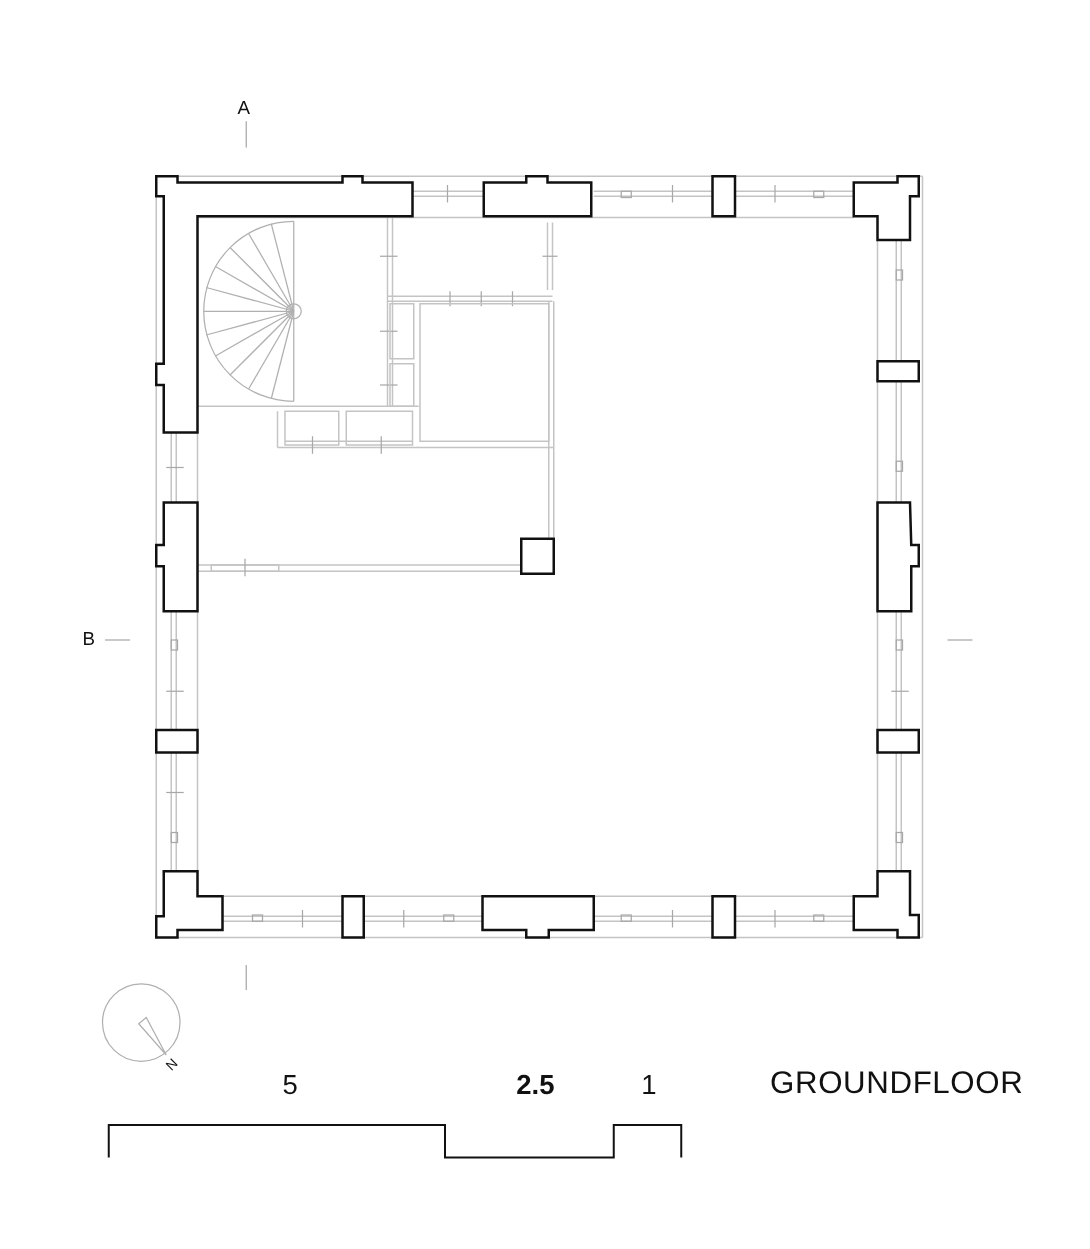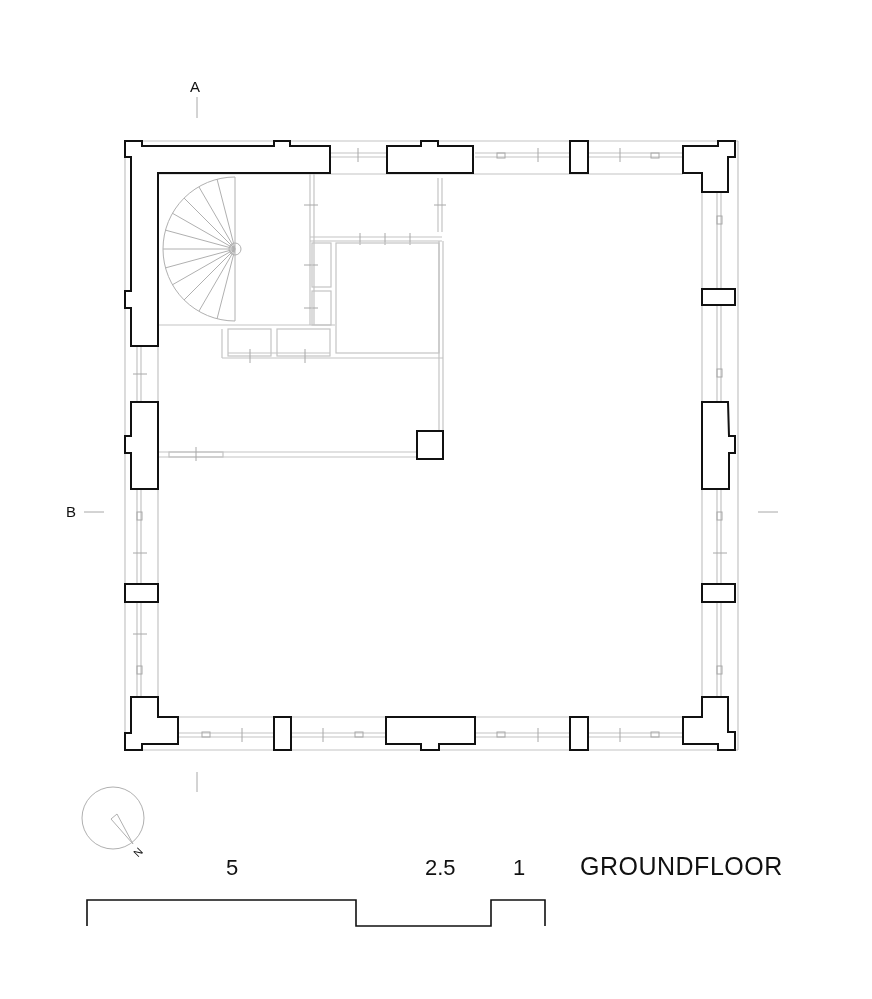--- a/index.html
+++ b/index.html
@@ -188,16 +188,16 @@
   <g>
     <path class="scale" d="M 87 926 L 87 900 L 356 900 L 356 926 L 491 926 L 491 900 L 545 900 L 545 926"></path>
   </g>
 </svg>
 
 <div class="lbl sec-lbl" style="left:190px; top:78px;">A</div>
 <div class="lbl sec-lbl" style="left:66px; top:503px;">B</div>
 <div class="lbl north-lbl" style="left:134px; top:846px;">N</div>
 
 <div class="lbl num-lbl" style="left:226px; top:855px;">5</div>
-<div class="lbl num-lbl" style="left:425px; top:855px;">2.5</div>
+<div class="lbl num-lbl" style="left:413px; top:855px;font-weight:bold;">2.5</div>
 <div class="lbl num-lbl" style="left:513px; top:855px;">1</div>
 
-<div class="lbl title-lbl" style="left:580px; top:852px;">GROUNDFLOOR</div>
+<div class="lbl title-lbl" style="left:616px; top:852px;">GROUNDFLOOR</div>
 
 </body></html>

